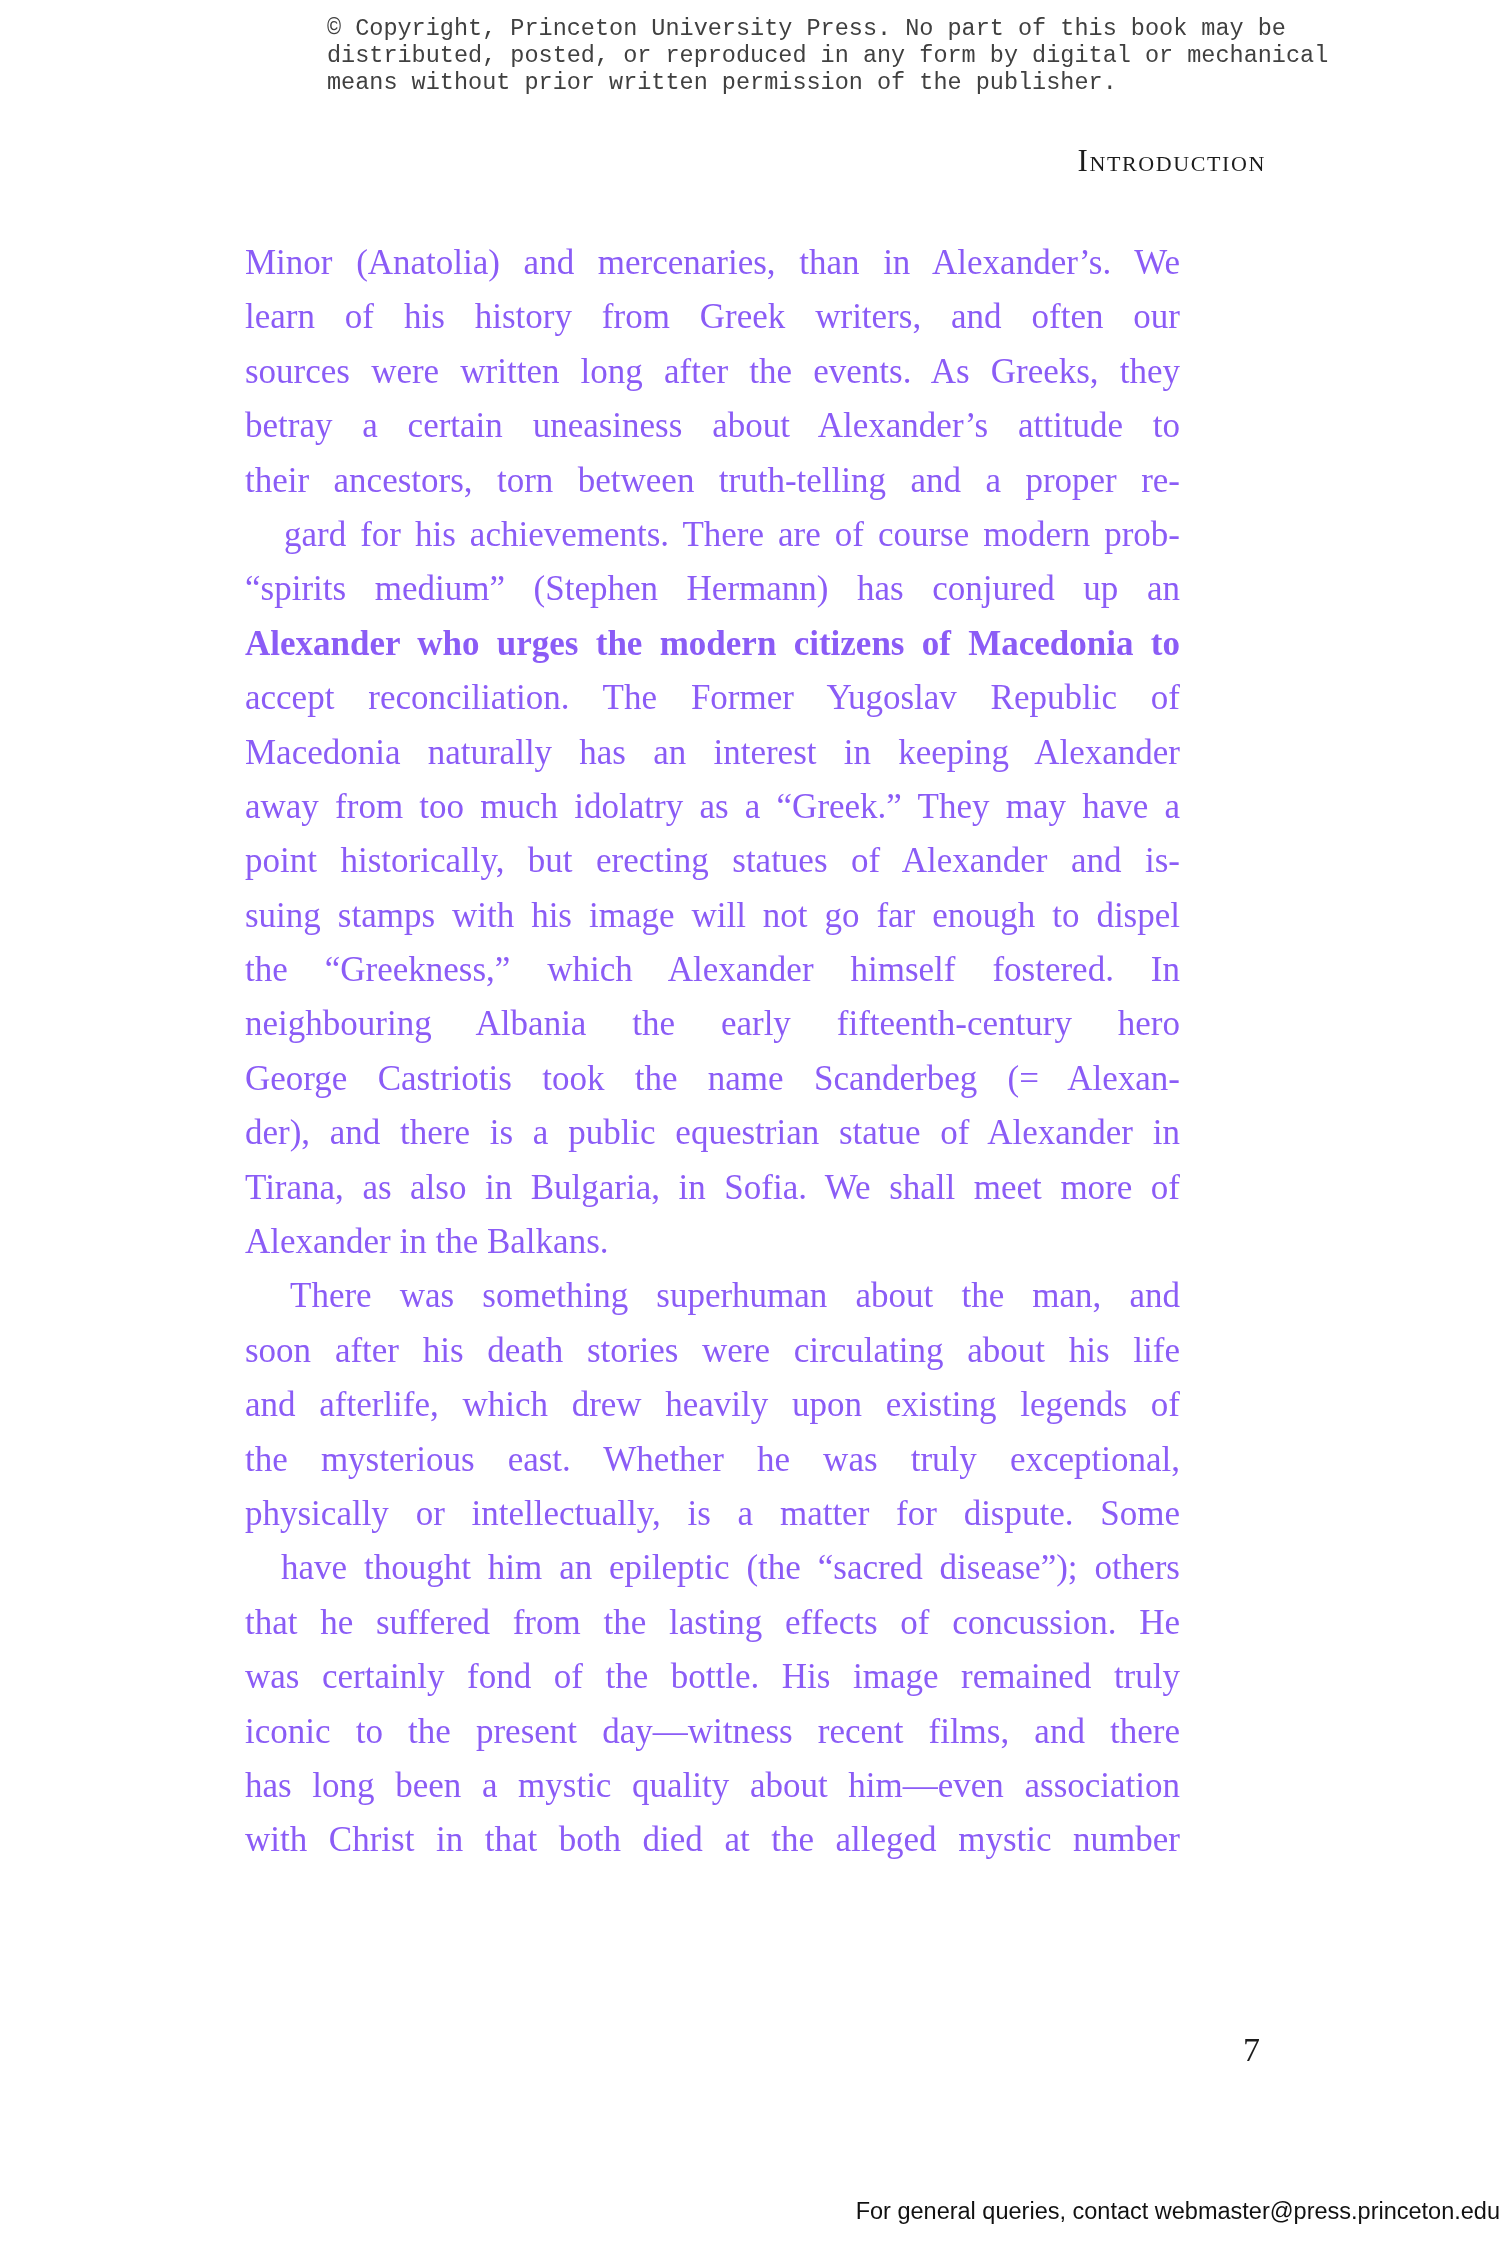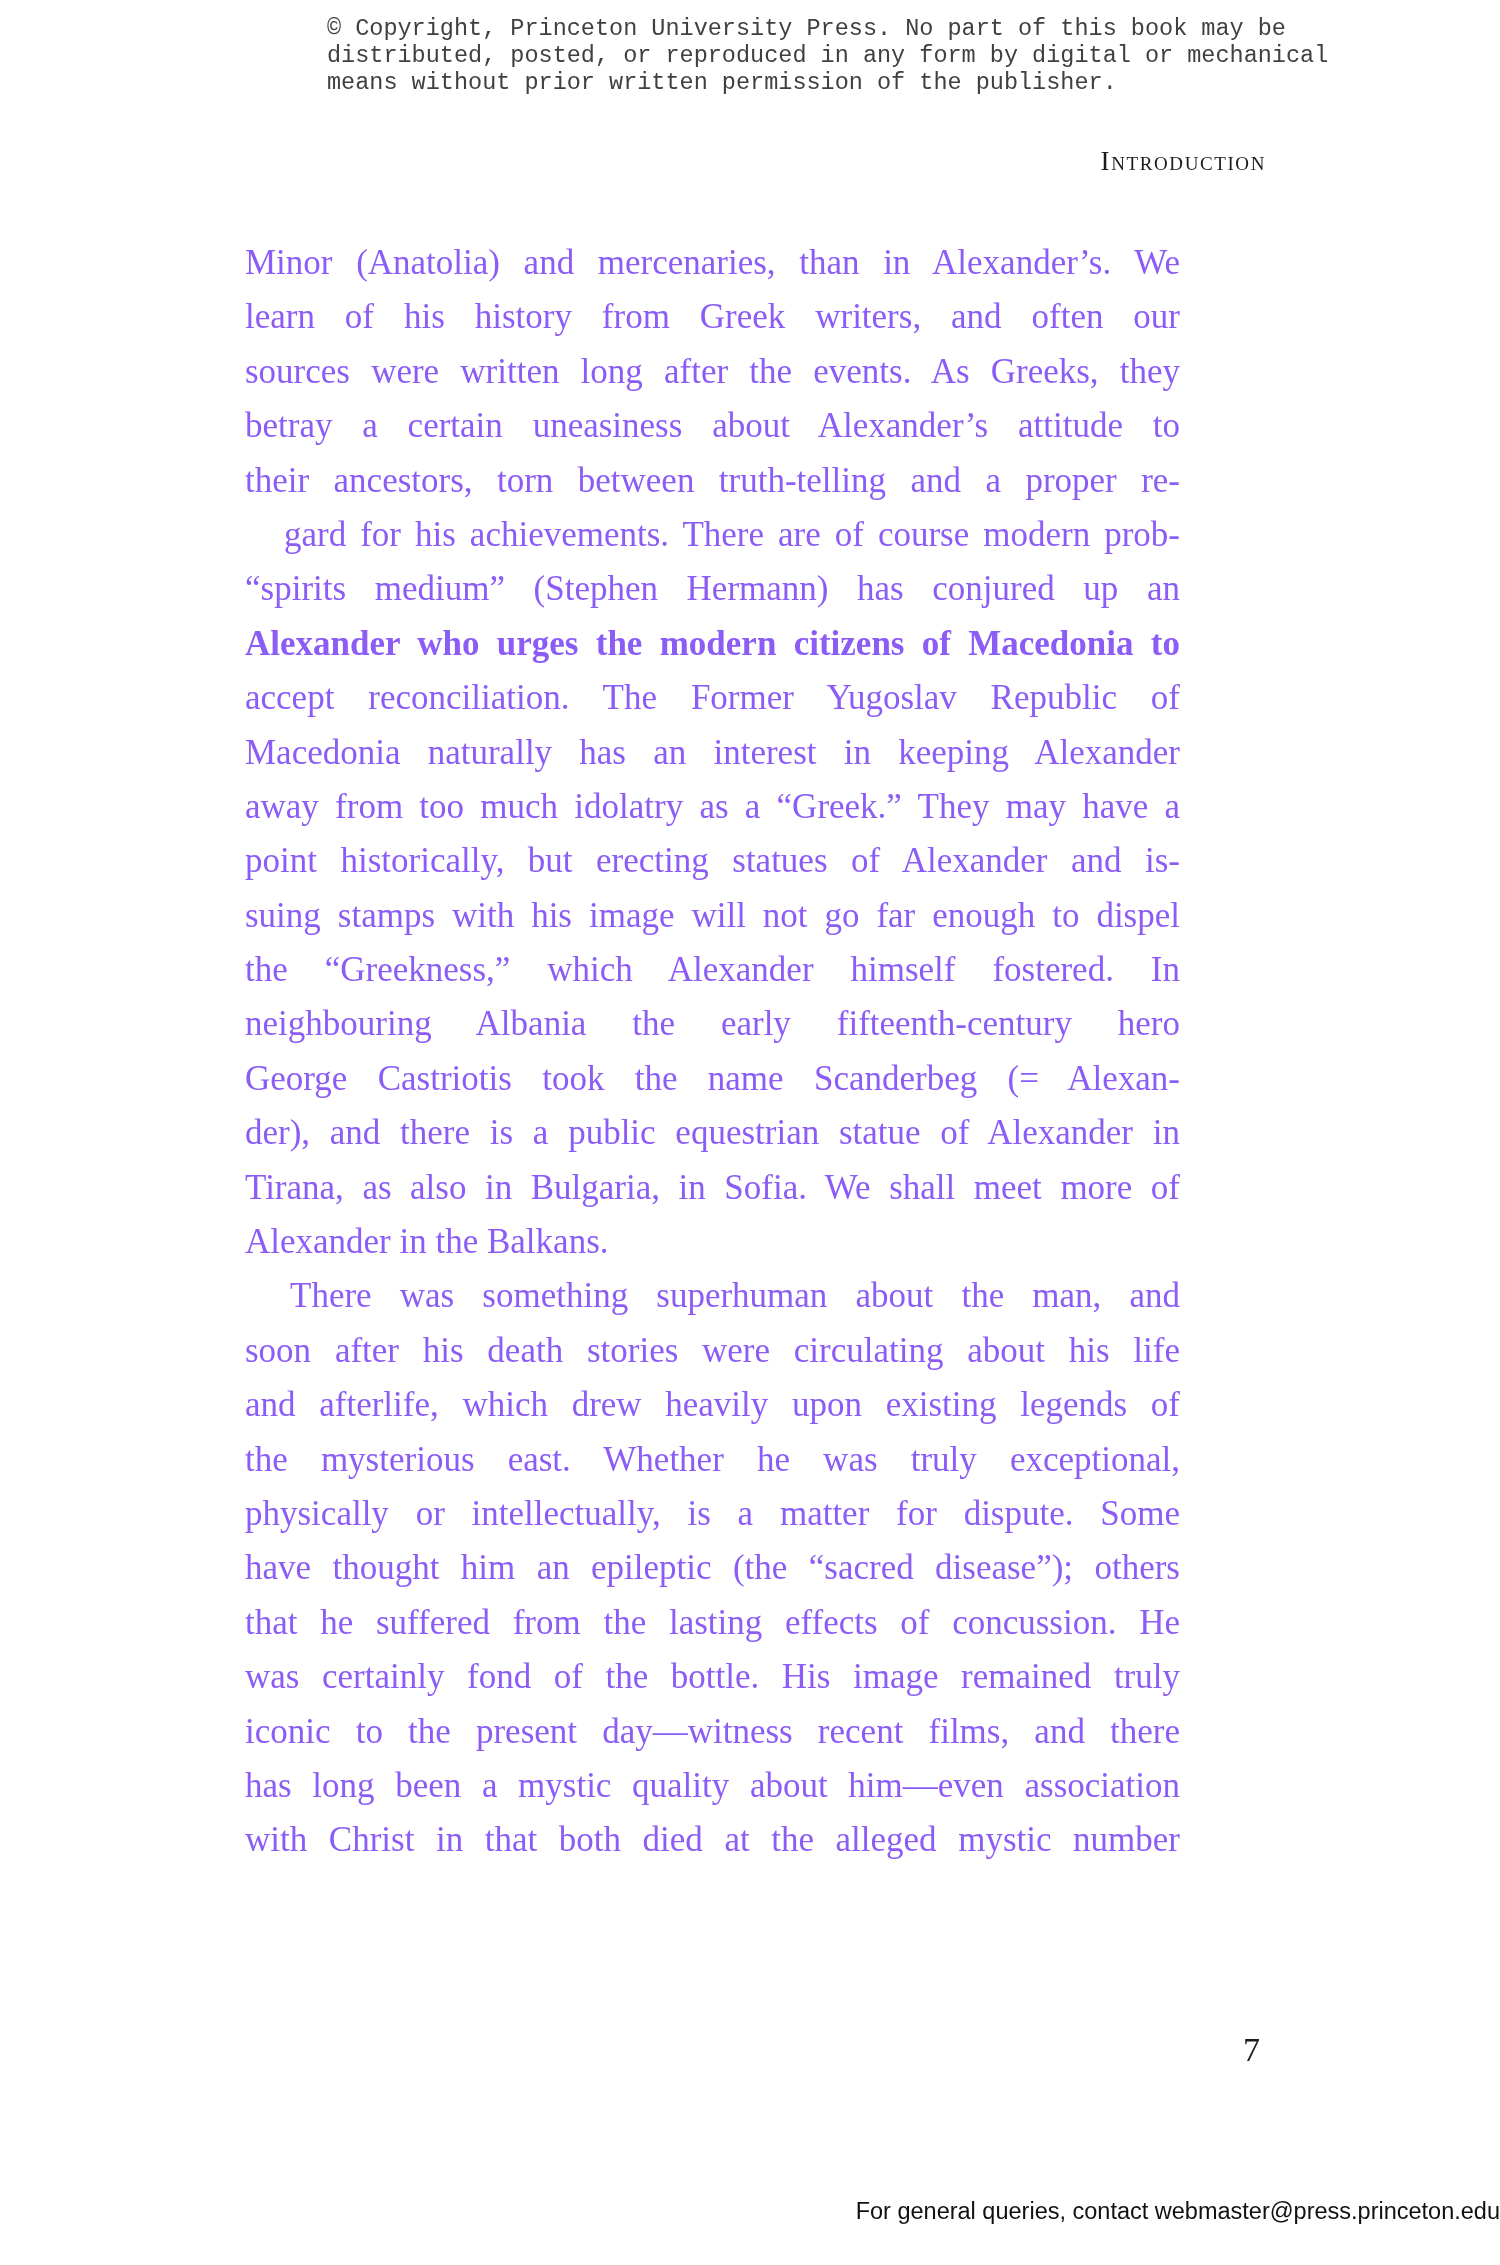--- a/index.html
+++ b/index.html
@@ -28,21 +28,21 @@
     display: block;
     white-space: nowrap;
   }
   .running-head {
     position: absolute;
     left: 1000px;
     top: 146px;
     width: 266px;
     text-align: right;
     font-family: "Liberation Serif", serif;
-    font-size: 27px;
+    font-size: 31px;
     line-height: 30px;
     font-variant: small-caps;
     letter-spacing: 1.6px;
     color: #1c1c1c;
   }
   .body-text {
     position: absolute;
     left: 245px;
     top: 236px;
     width: 935px;
@@ -121,21 +121,21 @@
     <span class="line" style="white-space: normal;">der), and there is a public equestrian statue of Alexander in</span>
     <span class="line" style="white-space: normal;">Tirana, as also in Bulgaria, in Sofia. We shall meet more of</span>
     <span class="line last">Alexander in the Balkans.</span>
   </div>
   <div class="paragraph">
     <span class="line indent" style="white-space: normal;">There was something superhuman about the man, and</span>
     <span class="line" style="white-space: normal;">soon after his death stories were circulating about his life</span>
     <span class="line" style="white-space: normal;">and afterlife, which drew heavily upon existing legends of</span>
     <span class="line" style="white-space: normal;">the mysterious east. Whether he was truly exceptional,</span>
     <span class="line" style="white-space: normal;">physically or intellectually, is a matter for dispute. Some</span>
-    <span class="line" style="white-space: normal;">have thought him an epileptic (the “sacred disease”); others</span>
+    <span class="line" style="white-space: normal; margin-left: 36px;">have thought him an epileptic (the “sacred disease”); others</span>
     <span class="line" style="white-space: normal;">that he suffered from the lasting effects of concussion. He</span>
     <span class="line" style="white-space: normal;">was certainly fond of the bottle. His image remained truly</span>
     <span class="line" style="white-space: normal;">iconic to the present day—witness recent films, and there</span>
     <span class="line" style="white-space: normal;">has long been a mystic quality about him—even association</span>
     <span class="line" style="white-space: normal;">with Christ in that both died at the alleged mystic number</span>
   </div>
 </div>
 
 <div class="page-number">7</div>
 

